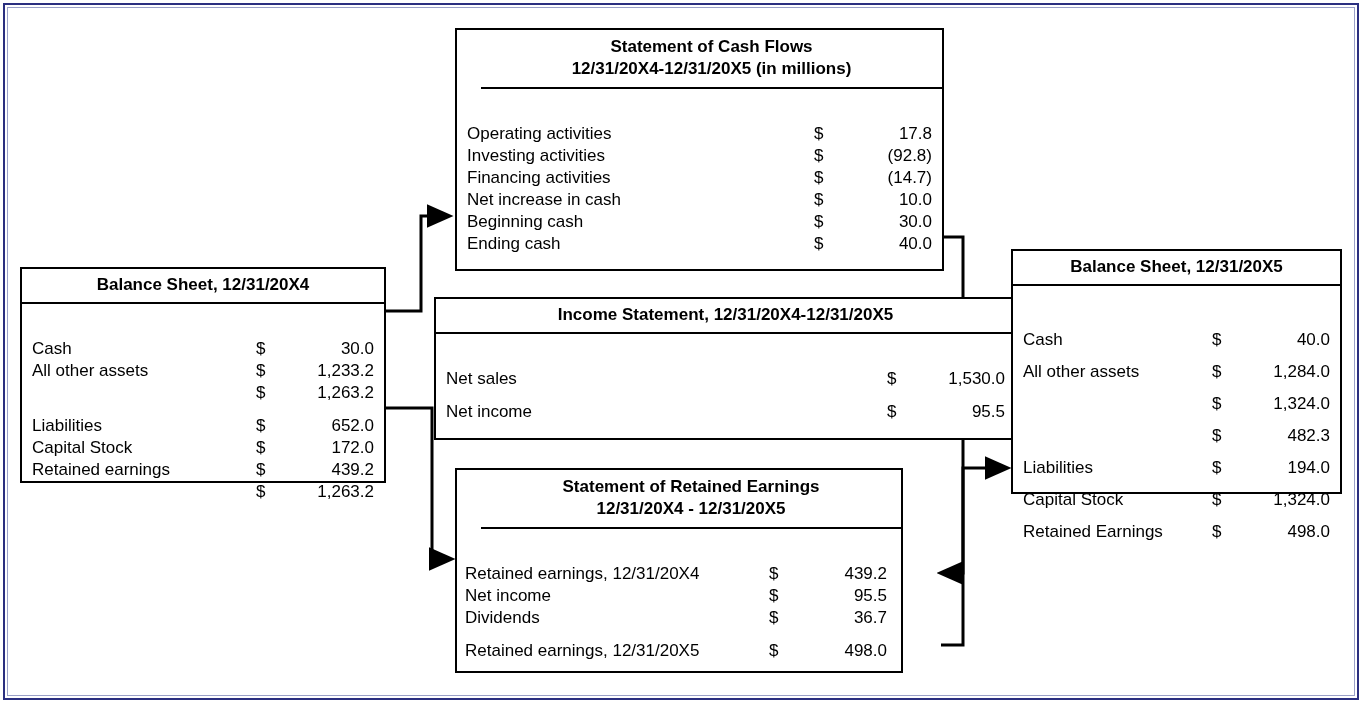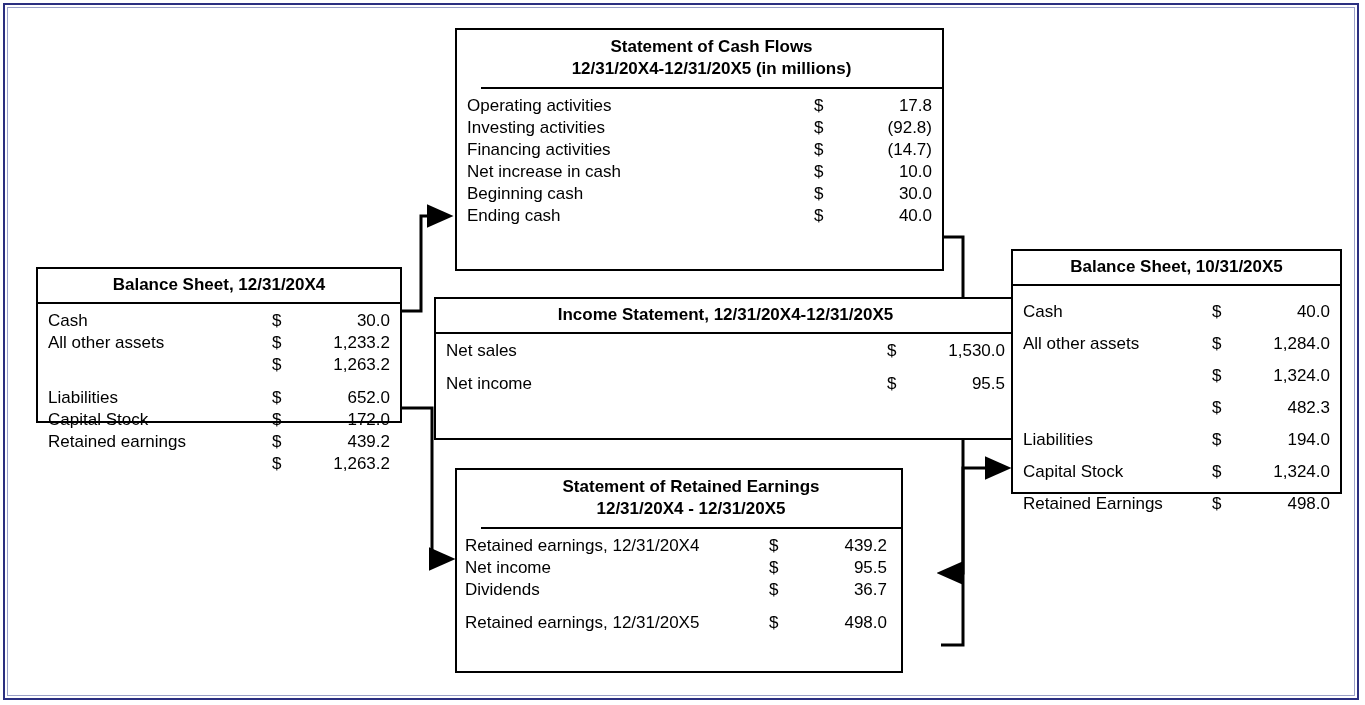--- a/index.html
+++ b/index.html
@@ -52,20 +52,21 @@
     line-height: 22px;
     padding: 5px 6px 6px 6px;
     border-bottom: 2px solid #000;
   }
   .box-title.two-line {
     padding: 6px 6px 7px 6px;
     margin-left: 24px;
   }
   .box-body {
     padding: 6px 10px 8px 10px;
+    margin-top: 28px;
   }
   table.rows {
     border-collapse: collapse;
     width: 100%;
     font-size: 17px;
     color: #000;
   }
   table.rows td {
     padding: 1px 0;
     white-space: nowrap;
@@ -103,21 +104,21 @@
 
     <path d="M386,408 L432,408 L432,559 L448,559" stroke="#000" stroke-width="3" fill="none" marker-end="url(#ah)"></path>
 
     <path d="M944,237 L963,237 L963,310 L1004,310" stroke="#000" stroke-width="3" fill="none" marker-end="url(#ah)"></path>
 
     <path d="M944,420 L963,420 L963,573 L944,573" stroke="#000" stroke-width="3" fill="none" marker-end="url(#ah)"></path>
 
     <path d="M941,645 L963,645 L963,468 L1004,468" stroke="#000" stroke-width="3" fill="none" marker-end="url(#ah)"></path>
   </svg>
 
-  <div class="box" style="left:36px; top:267px; width:366px; height:156px;">
+  <div class="box" style="left:20px; top:267px; width:366px; height:216px;">
     <div class="box-title">Balance Sheet, 12/31/20X4</div>
     <div class="box-body">
       <table class="rows">
         <tbody>
             <tr>
           <td class="lbl">Cash</td>
           <td class="cur">$</td>
           <td class="val">30.0</td>
         </tr>
         <tr>
@@ -254,21 +255,21 @@
           <td class="lbl">Retained earnings, 12/31/20X5</td>
           <td class="cur">$</td>
           <td class="val">498.0</td>
         </tr>
       </tbody>
         </table>
     </div>
   </div>
 
   <div class="box" style="left:1011px; top:249px; width:331px; height:245px;">
-    <div class="box-title">Balance Sheet, 10/31/20X5</div>
+    <div class="box-title">Balance Sheet, 12/31/20X5</div>
     <div class="box-body" style="padding-top:10px;">
       <table class="rows" style="line-height:30px;">
         <tbody>
             <tr>
           <td class="lbl">Cash</td>
           <td class="cur">$</td>
           <td class="val">40.0</td>
         </tr>
         <tr>
           <td class="lbl">All other assets</td>

